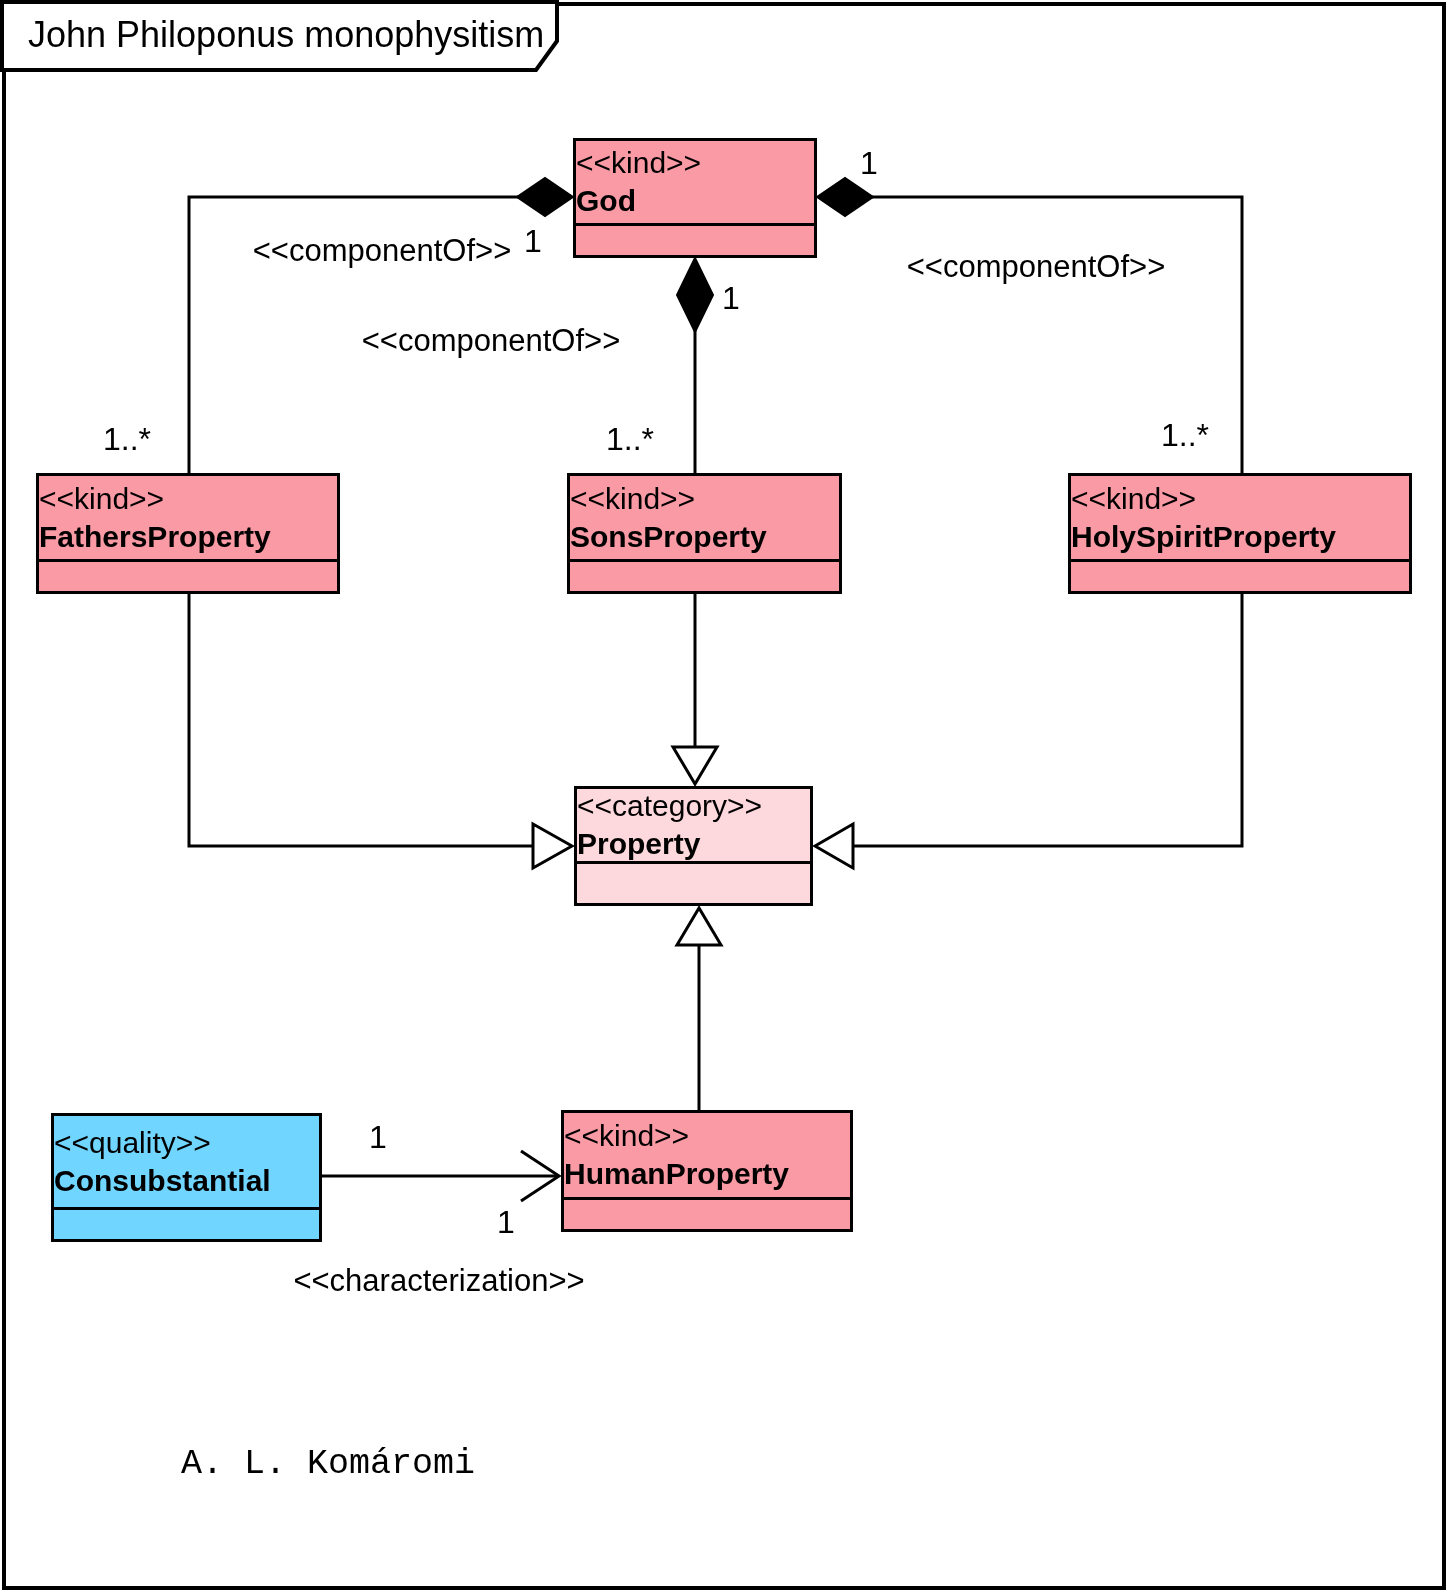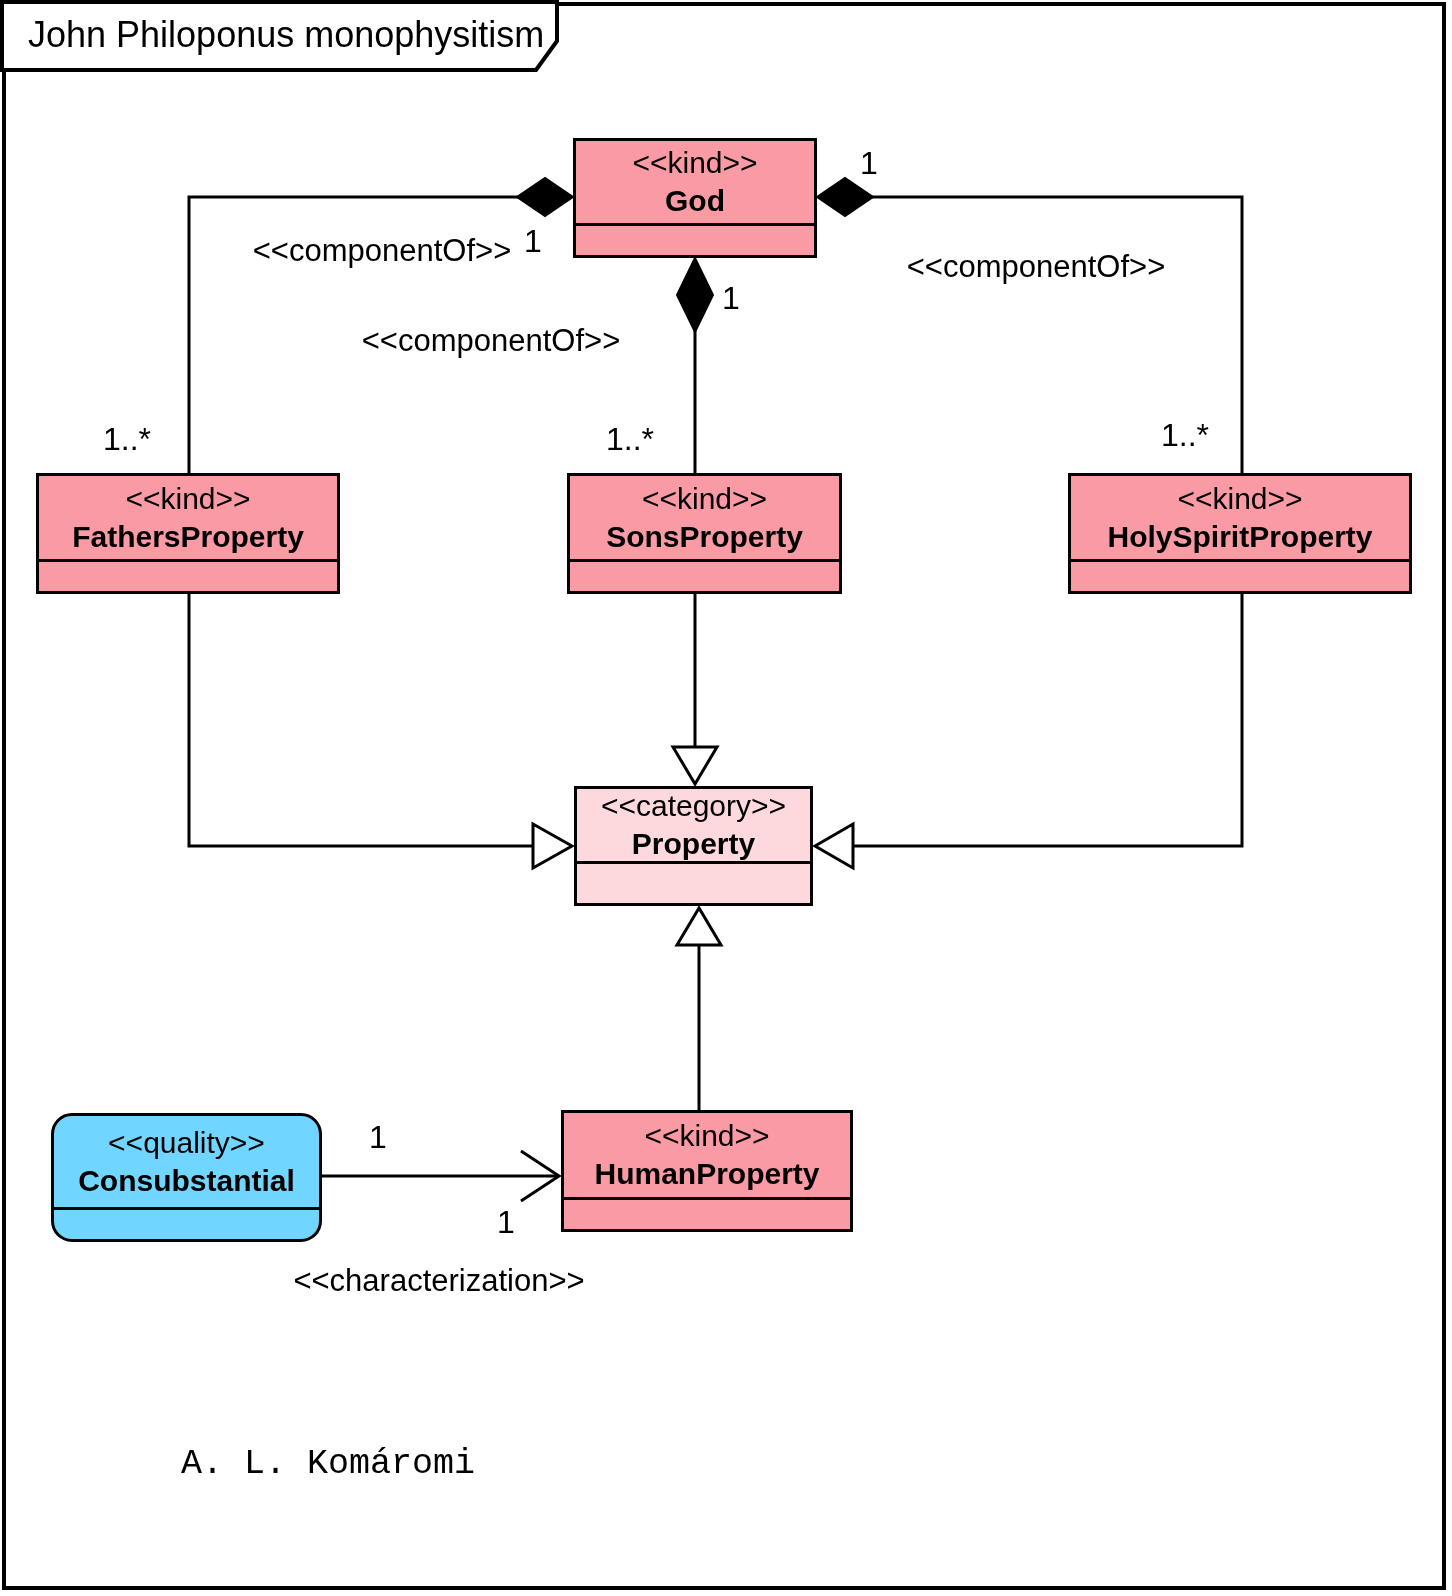--- a/index.html
+++ b/index.html
@@ -14,21 +14,21 @@
   #connector-layer{position:absolute;left:0;top:0;width:1452px;height:1596px;z-index:1;}
   #title-tab-text{
     position:absolute;left:28px;top:0;height:70px;line-height:70px;
     font-size:36px;z-index:3;white-space:nowrap;
   }
   .uml-class{
     position:absolute;box-sizing:border-box;border:3px solid #000;
     display:flex;flex-direction:column;z-index:2;
   }
   .uml-class .head{
-    flex:1;display:flex;flex-direction:column;align-items:center;justify-content:center;
+    flex:1;display:flex;flex-direction:column;align-items:flex-start;justify-content:center;
     border-bottom:3px solid #000;gap:4px;
   }
   .uml-class .stereotype{font-size:30px;}
   .uml-class .classname{font-size:30px;font-weight:bold;}
   .uml-class .body{height:29px;}
   .kind-fill{background:var(--kind-fill,#F99AA5);}
   .category-fill{background:var(--category-fill,#FDD9DD);}
   .quality-fill{background:var(--quality-fill,#70D5FF);}
   .edge-label{
     position:absolute;transform:translate(-50%,-50%);font-size:31px;
@@ -121,21 +121,21 @@
   </div>
 
   <div class="uml-class kind-fill" style="left:561px;top:1110px;width:292px;height:122px;">
     <div class="head">
       <div class="stereotype">&lt;&lt;kind&gt;&gt;</div>
       <div class="classname">HumanProperty</div>
     </div>
     <div class="body"></div>
   </div>
 
-  <div class="uml-class quality-fill" style="left:51px;top:1113px;width:271px;height:129px;border-radius:21px;">
+  <div class="uml-class quality-fill" style="left:51px;top:1113px;width:271px;height:129px;">
     <div class="head">
       <div class="stereotype">&lt;&lt;quality&gt;&gt;</div>
       <div class="classname">Consubstantial</div>
     </div>
     <div class="body"></div>
   </div>
 
   <div class="edge-label" style="left:382px;top:251px;">&lt;&lt;componentOf&gt;&gt;</div>
   <div class="mult-label" style="left:533px;top:241px;">1</div>
   <div class="mult-label" style="left:127px;top:439px;">1..*</div>

